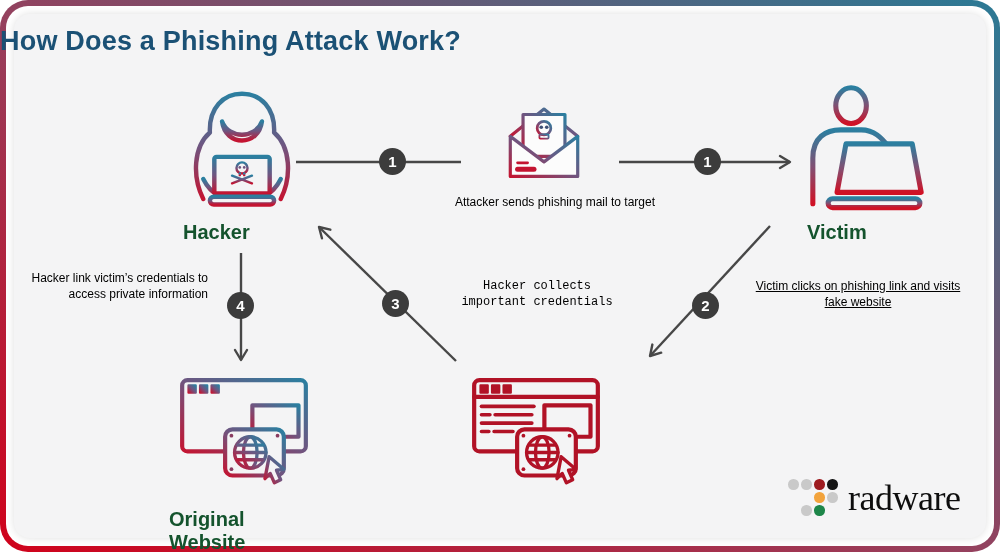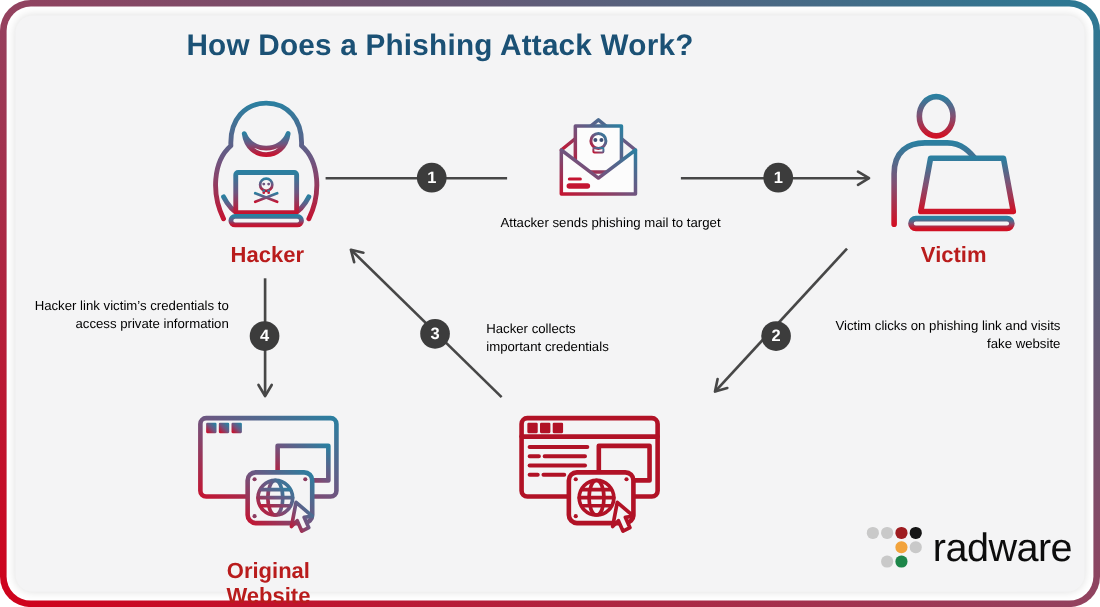--- a/index.html
+++ b/index.html
@@ -4,43 +4,43 @@
 <style>
   html,body { margin:0; padding:0; background:#ffffff; font-family:"Liberation Sans", sans-serif; }
   .stage { position:relative; width:1000px; height:552px; overflow:hidden; }
   .frame-border { position:absolute; inset:0; border-radius:28px;
     background:linear-gradient(to top right, #d0021b 0%, #96405d 48%, #2b7a95 100%); }
   .frame-inner { position:absolute; inset:6px; border-radius:22px; background:#ffffff; }
   .frame-bg { position:absolute; inset:14px; border-radius:16px; background:#f4f4f5;
     box-shadow:0 0 9px rgba(0,0,0,0.13); }
   .canvas { position:absolute; inset:0; }
 
-  .page-title { position:absolute; left:0; top:26px; width:800px; text-align:center;
+  .page-title { position:absolute; left:0; top:26px; width:800px; 
     font-size:27px; font-weight:700; color:#1b5175; letter-spacing:0.2px; }
 
-  .node-label { position:absolute; text-align:center; font-size:20px; font-weight:600; color:#b91c1c; }
+  .node-label { position:absolute; text-align:left; font-size:20px; font-weight:600; color:#14532d; }
   .caption { position:absolute; font-size:12px; color:#000000; line-height:1.3; }
 
   .badge { position:absolute; width:27px; height:27px; border-radius:50%; background:#3c3c3c;
     color:#ffffff; font-size:15px; font-weight:700; text-align:center; line-height:27px; }
 
   .arrows { position:absolute; inset:0; }
 
   .icon { position:absolute; }
 
   .brand { position:absolute; left:787px; top:478px; display:flex; align-items:center; }
   .dotgrid { display:grid; grid-template-columns:repeat(4,13px); grid-auto-rows:13px; margin-right:9px; }
   .dot { width:10.5px; height:10.5px; border-radius:50%; margin:auto; }
   .dot.gray { background:#c9c9c9; }
   .dot.darkred { background:#9e1c20; }
   .dot.black { background:#161616; }
   .dot.orange { background:#f2a33c; }
   .dot.green { background:#1d8649; }
   .dot.empty { background:transparent; }
-  .brand-name { font-family:Liberation Sans, sans-serif; font-size:36px; font-weight:500;
+  .brand-name { font-family:Liberation Serif, serif; font-size:36px; font-weight:500;
     color:#0d0d0d; letter-spacing:-0.5px; line-height:1; }
 </style>
 </head>
 <body>
 
 <div class="stage">
   <div class="frame-border"></div>
   <div class="frame-inner"></div>
   <div class="frame-bg"></div>
 
@@ -198,22 +198,22 @@
     <div class="badge" style="left:694px; top:148px;">1</div>
     <div class="badge" style="left:692px; top:292px;">2</div>
     <div class="badge" style="left:382px; top:290px;">3</div>
     <div class="badge" style="left:227px; top:292px;">4</div>
 
     <div class="node-label" style="left:183px; top:221px; width:120px;">Hacker</div>
     <div class="node-label" style="left:807px; top:221px; width:120px;">Victim</div>
     <div class="node-label" style="left:169px; top:482px; width:150px;margin-top:26px;">Original Website</div>
 
     <div class="caption" style="left:400px; top:195px; width:310px; text-align:center;">Attacker sends phishing mail to target</div>
-    <div class="caption" style="left:752px; top:289px; width:212px; text-align:right;">Victim clicks on phishing link and visits fake website</div>
-    <div class="caption" style="left:442px; top:292px; width:190px; text-align:left; white-space:pre-line;">Hacker collects
+    <div class="caption" style="left:752px; top:279px; width:212px; text-align:center;text-decoration:underline;">Victim clicks on phishing link and visits fake website</div>
+    <div class="caption" style="left:442px; top:279px; width:190px; text-align:center; white-space:pre-line;font-family:Liberation Mono, monospace;">Hacker collects
 important credentials</div>
     <div class="caption" style="left:25px; top:271px; width:183px; text-align:right;">Hacker link victim’s credentials to access private information</div>
 
     <div class="brand">
       <div class="dotgrid">
         <span class="dot gray"></span>
         <span class="dot gray"></span>
         <span class="dot darkred"></span>
         <span class="dot black"></span>
         <span class="dot empty"></span>

